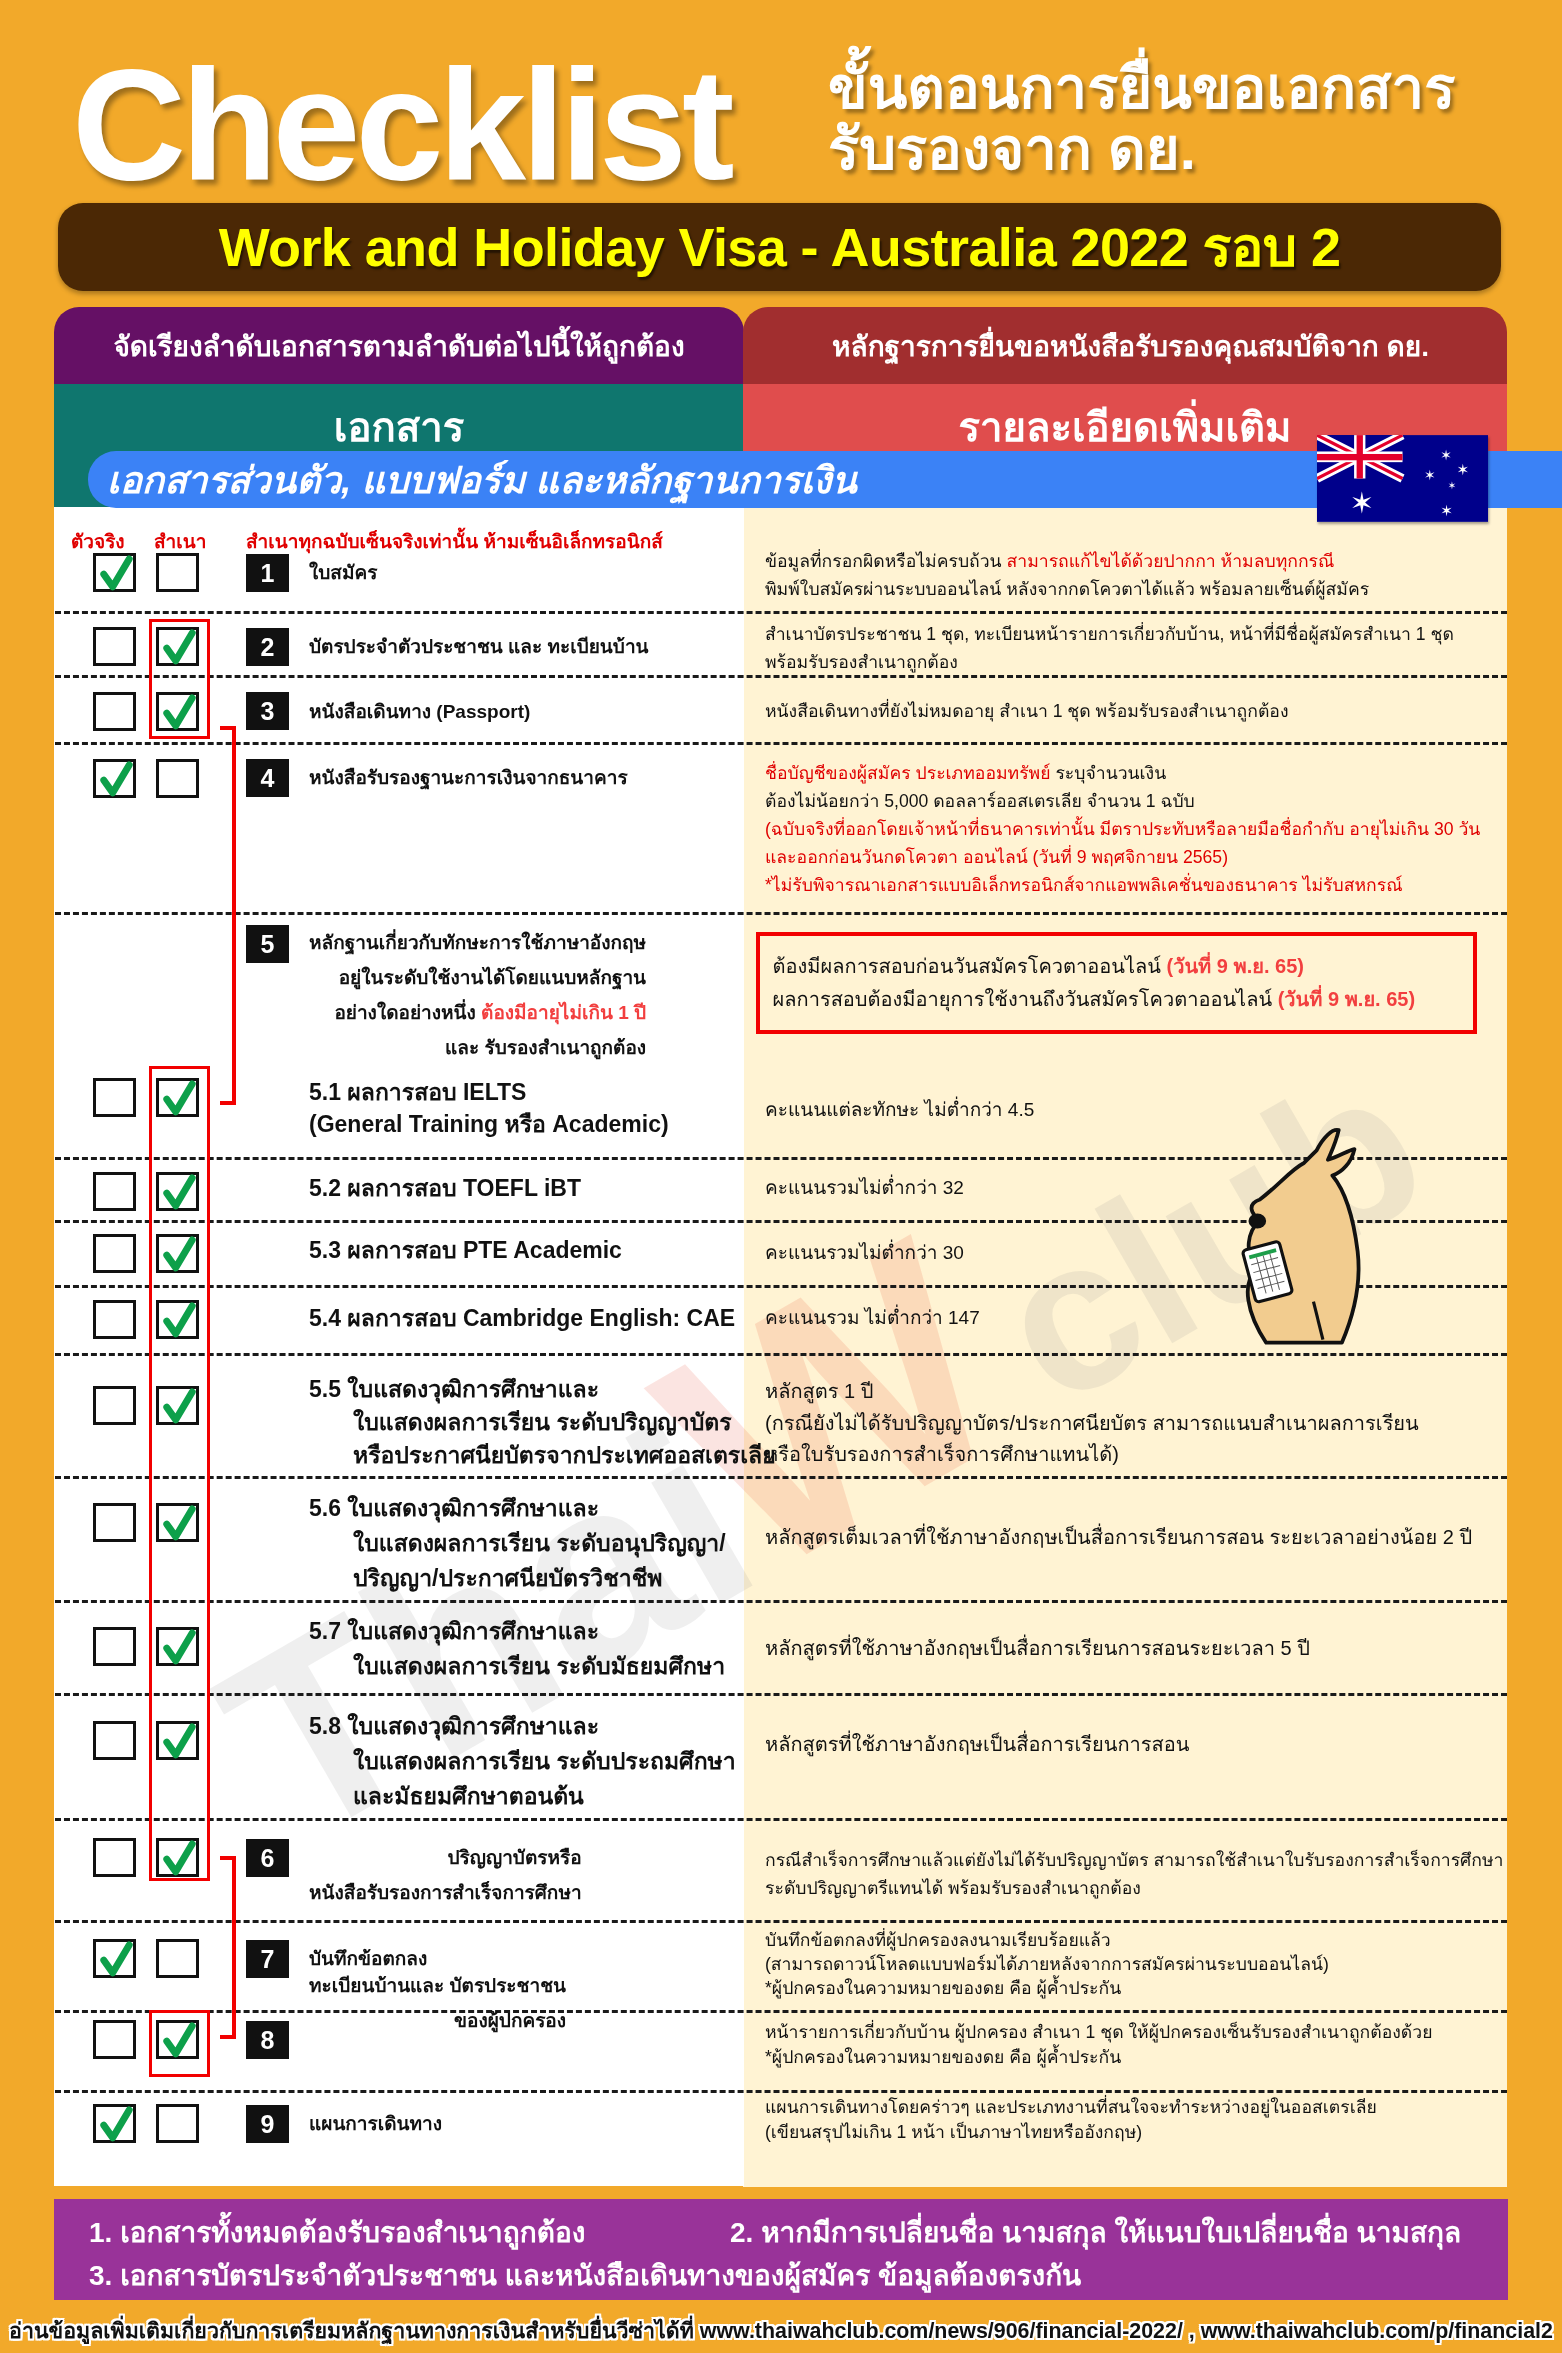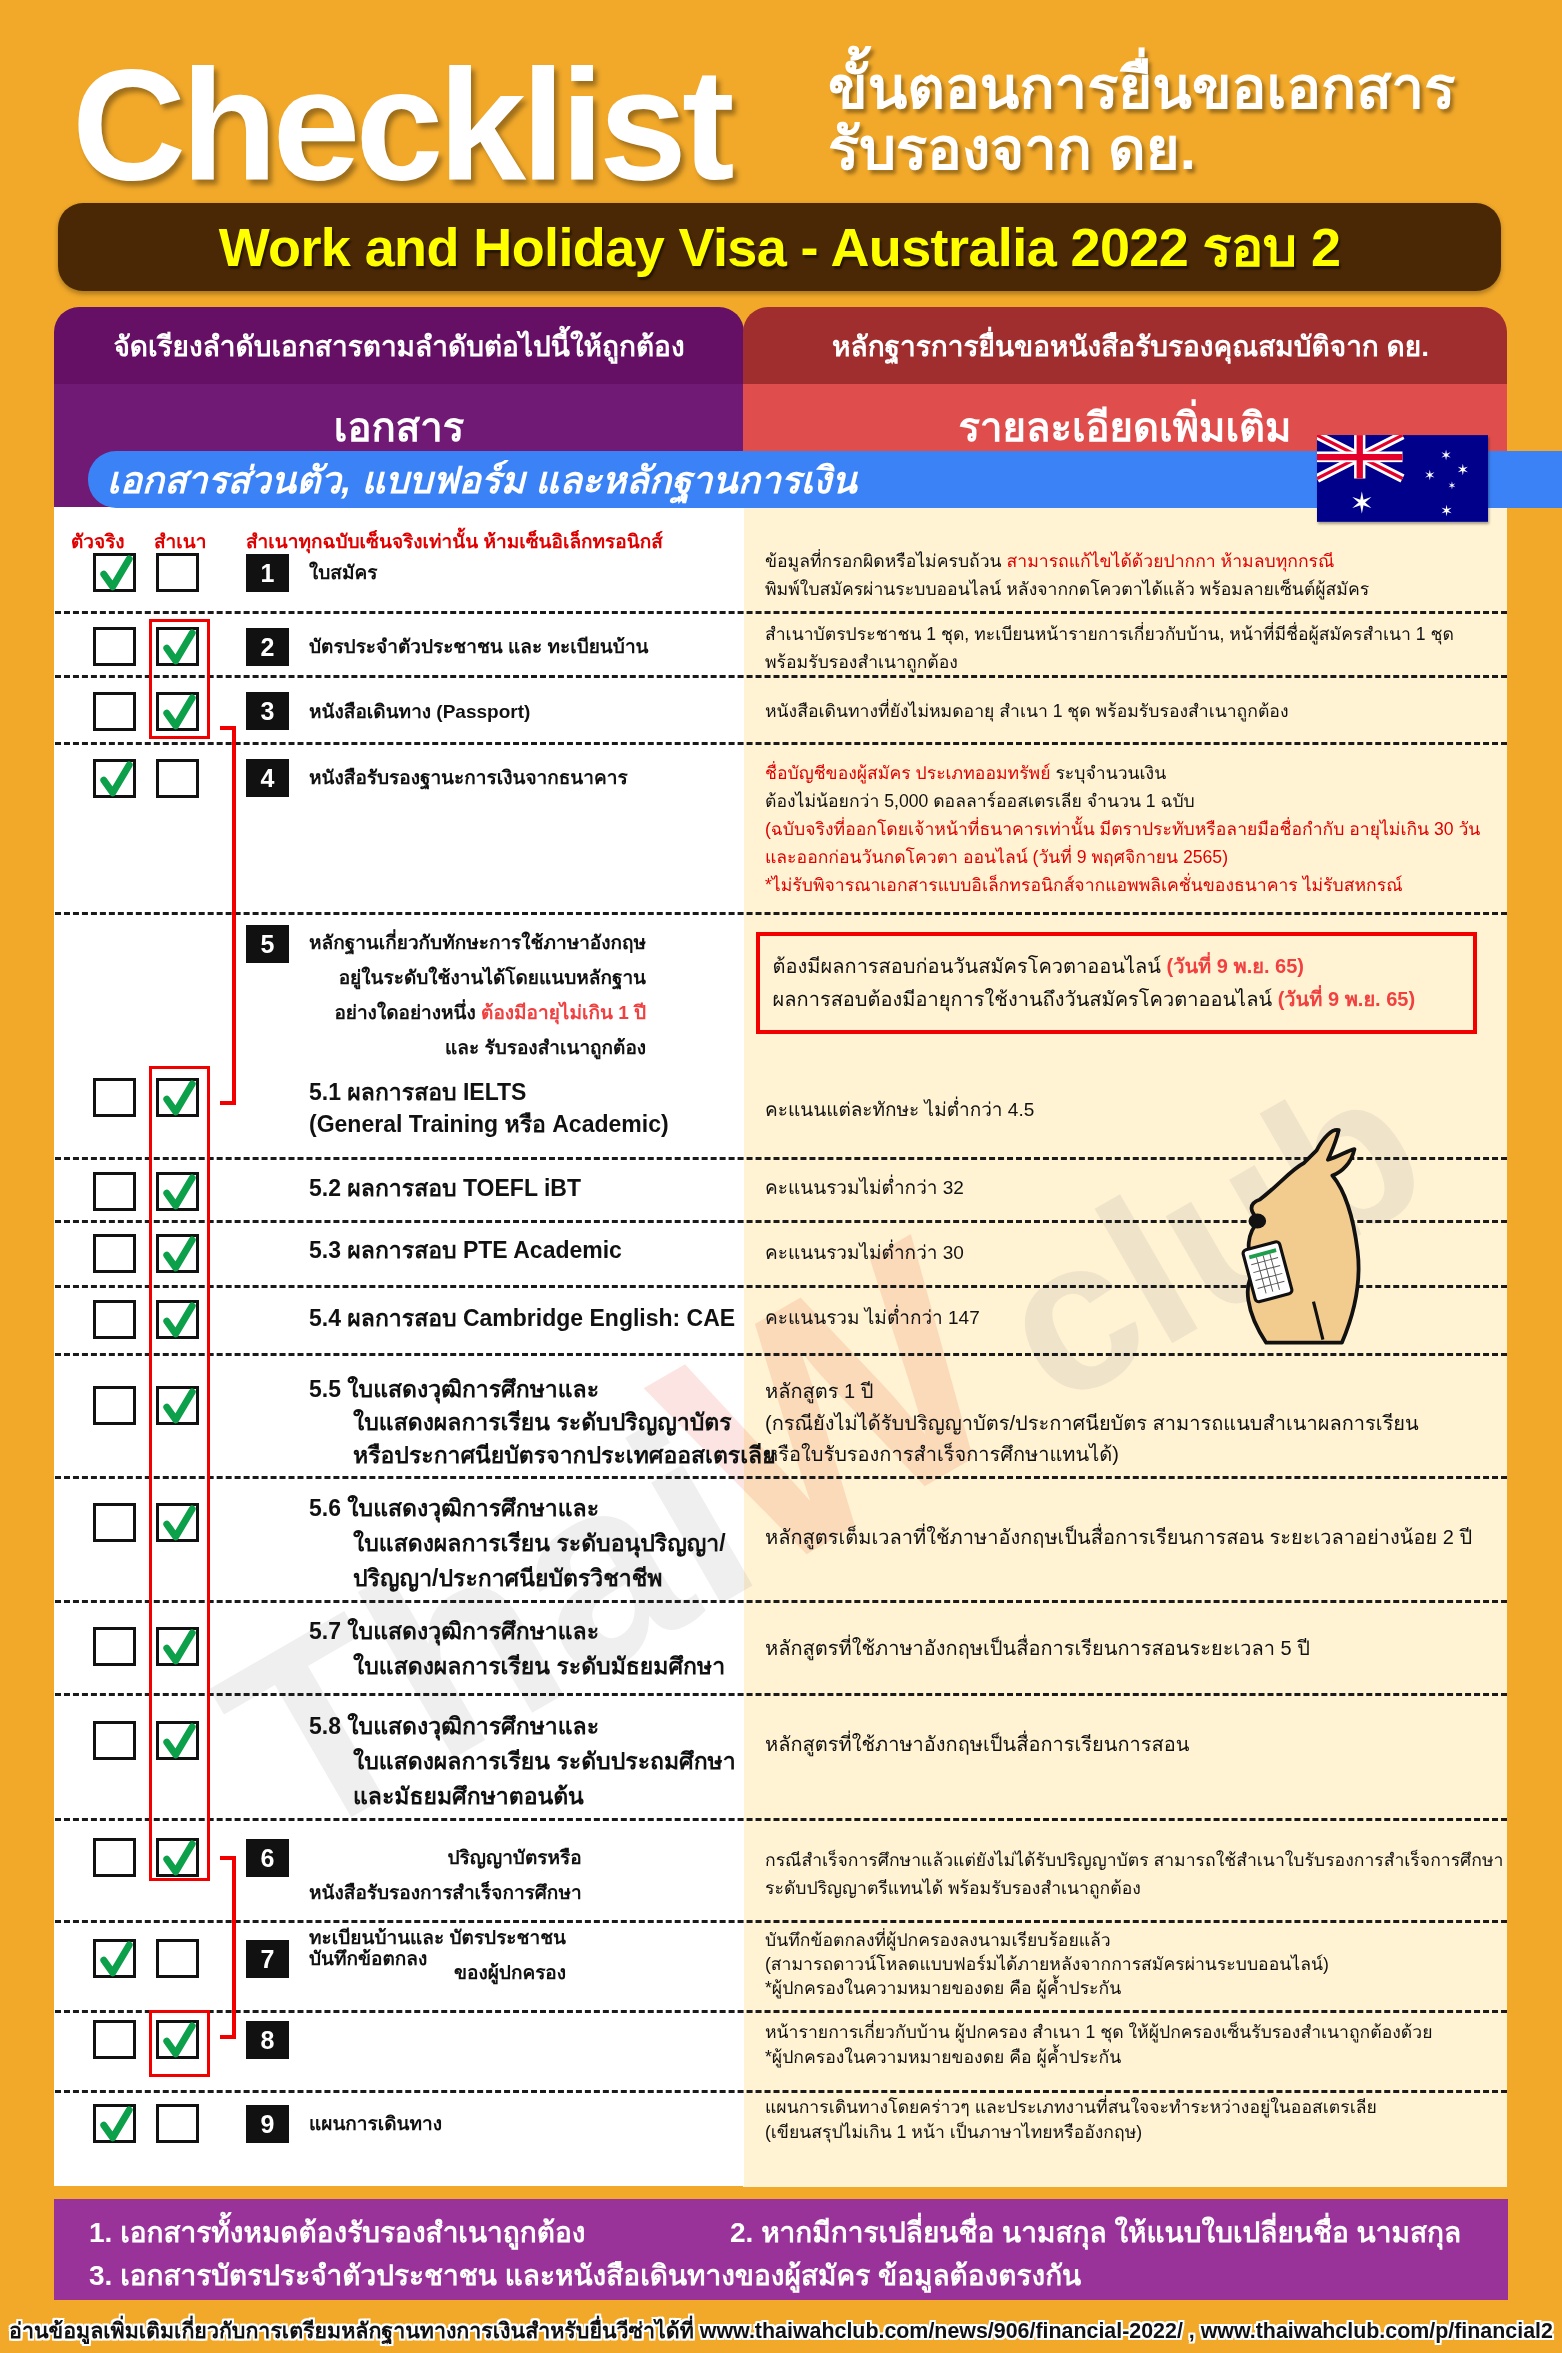--- a/index.html
+++ b/index.html
@@ -44,21 +44,21 @@
     color: #fff; font-size: 28px; font-weight: 700;
   }
   .col-head-top-right {
     left: 743px; top: 307px; width: 764px; height: 78px;
     background: #A12E2F; border-radius: 25px 25px 0 0;
     display: flex; align-items: center; justify-content: center;
     color: #fff; font-size: 28px; font-weight: 700; padding-left: 11px;
   }
   .col-head-bot-left {
     left: 54px; top: 384px; width: 690px; height: 123px;
-    background: #701a75;
+    background: #0f766e;
   }
   .col-head-bot-left span, .col-head-bot-right span {
     position: absolute; top: 11.3px; width: 100%; text-align: center;
     color: #fff; font-size: 40px; font-weight: 700;
   }
   .col-head-bot-right {
     left: 743px; top: 384px; width: 764px; height: 69px;
     background: #E04D4D;
   }
 
@@ -438,21 +438,21 @@
   <div>*ผู้ปกครองในความหมายของดย คือ ผู้ค้ำประกัน</div>
 </div>
 
 <div class="cb" style="left:93px;top:2020px"></div>
 <div class="cb" style="left:156px;top:2020px">
   <svg viewBox="0 0 52 58">
       <path d="M6 30 L20 50 L46 6" fill="none" stroke="#0DA04A" stroke-width="11" stroke-linecap="round" stroke-linejoin="round"></path>
     </svg>
 </div>
 <div class="num" style="left:246px;top:2021px">8</div>
-<div class="label" style="left:309px;top:1920px;line-height:35px">
+<div class="label" style="left:309px;top:1968px;line-height:35px">
   <div>ทะเบียนบ้านและ บัตรประชาชน</div>
   <div>ของผู้ปกครอง</div>
 </div>
 <div class="detail" style="top:2020px;line-height:25px">
   <div>หน้ารายการเกี่ยวกับบ้าน ผู้ปกครอง สำเนา 1 ชุด ให้ผู้ปกครองเซ็นรับรองสำเนาถูกต้องด้วย</div>
   <div>*ผู้ปกครองในความหมายของดย คือ ผู้ค้ำประกัน</div>
 </div>
 
 <div class="cb" style="left:93px;top:2104px">
   <svg viewBox="0 0 52 58">

